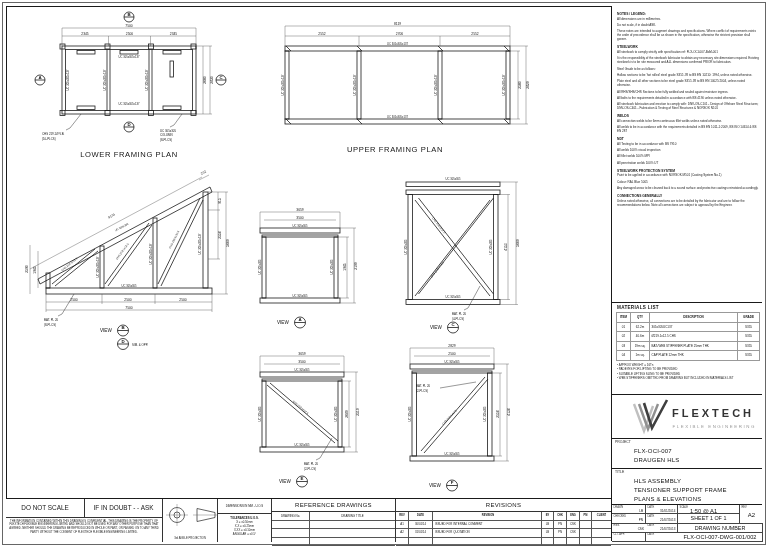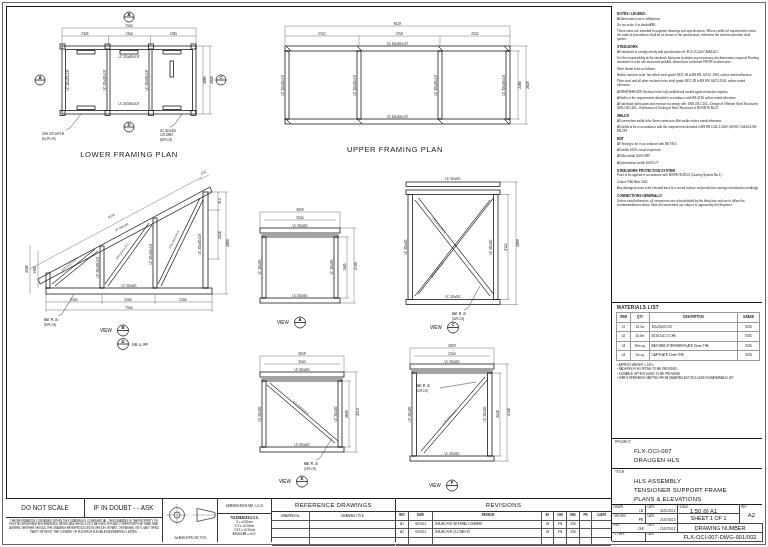--- a/index.html
+++ b/index.html
@@ -532,20 +532,29 @@
       </tbody>
         </table>
       <div class="fnotes">
         <div class="fn">APPROX WEIGHT = 16Tn</div>
         <div class="fn">PADEYES FOR LIFTING TO BE PROVIDED</div>
         <div class="fn">SUITABLE LIFTING SLING TO BE PROVIDED</div>
         <div class="fn">WEB STIFFENERS OMITTED FROM DRAWING BUT INCLUDED IN MATERIALS LIST</div>
       </div>
     </div>
 
+    <div class="abs logobox">
+      <svg width="151" height="43" viewBox="0 0 151 43">
+        <path d="M22,9 L32,36 L41,11" stroke="#c0c0c0" stroke-width="2.4" fill="none"></path>
+        <path d="M27,9 L36,34 L46,9" stroke="#8f8f8f" stroke-width="2.4" fill="none"></path>
+        <path d="M32,8 L40,33 L55,5" stroke="#3f3f3f" stroke-width="2.6" fill="none"></path>
+        <text x="60" y="22" style="font-size:11px;letter-spacing:3px;font-weight:600;fill:#333;">FLEXTECH</text>
+        <text x="60.5" y="33" style="font-size:4.4px;letter-spacing:1.55px;fill:#9a9a9a;">FLEXIBLE ENGINEERING</text>
+      </svg>
+    </div>
 
     <div class="abs projbox">
       <div class="boxlab">PROJECT</div>
       <div class="boxlines">
         <div>FLX-OCI-007</div>
         <div>DRAUGEN HLS</div>
       </div>
     </div>
 
     <div class="abs titlebox">

